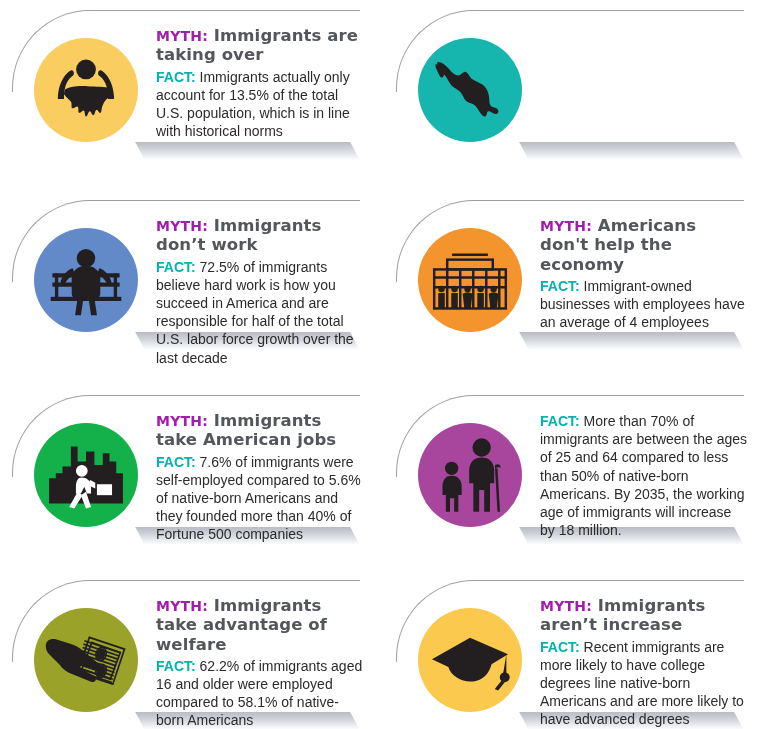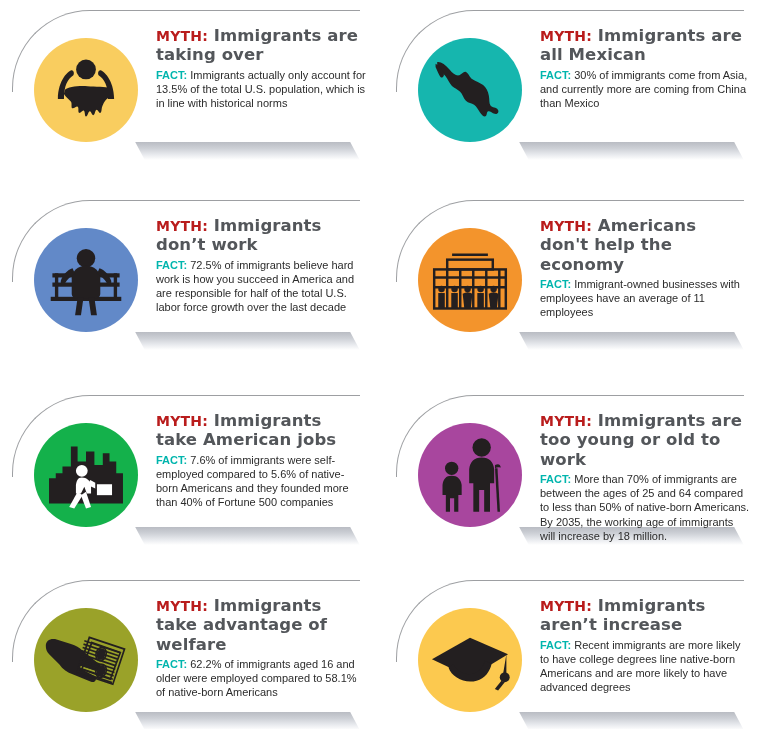--- a/index.html
+++ b/index.html
@@ -87,27 +87,27 @@
   .myth-line {
     font-family: "DejaVu Sans", sans-serif;
     font-weight: bold;
     font-size: 16.5px;
     line-height: 1.17;
     color: #53565a;
     letter-spacing: 0.1px;
     margin: 0 0 3px 0;
   }
   .myth-label {
-    color: #b91c1c;
+    color: #a21caf;
     font-size: 14px;
     letter-spacing: 0.2px;
   }
   .fact-line {
     font-family: "Liberation Sans", sans-serif;
-    font-size: 11px;
+    font-size: 14px;
     line-height: 1.30;
     color: #2b2b2b;
     margin: 1px 0 0 0;
   }
   .fact-label {
     color: #00b5ad;
     font-weight: bold;
   }
   
 </style>
@@ -151,24 +151,20 @@
       <g fill="#231f20">
         <path d="M10 12 C14 11 20 15 25 21 C29 26 33 29 37 28 C40 27 42 23 45 24
                  C48 25 49 30 53 33 C57 36 62 37 66 40 C70 43 72 48 73 53
                  C74 58 73 62 75 65 C77 68 82 67 84 70 C86 73 83 76 80 75
                  C77 74 74 71 72 72 C70 73 71 77 69 78 C67 79 64 76 62 73
                  C60 70 58 66 55 64 C52 62 48 62 45 59 C42 56 41 51 38 48
                  C35 45 31 44 28 41 C25 38 23 33 20 29 C17 25 12 21 10 17 Z"></path>
         <path d="M8 14 C12 16 17 22 18 26 C19 30 16 32 14 30 C12 28 10 22 8 18 Z"></path>
       </g>
     </svg>
-          </div>
-          <div class="text-col">
-            <p class="myth-line"><span class="myth-label">MYTH:</span> <span>Immigrants are all Mexican</span></p>
-            <p class="fact-line"><span class="fact-label">FACT:</span> <span>30% of immigrants come from Asia, and currently more are coming from China than Mexico</span></p>
           </div>
         </div>
       </div>
       <div class="card">
         <div class="card-frame" style="border-color: rgb(157, 159, 162);"></div>
         <div class="frame-mask"></div>
         <div class="shadow-bar"></div>
         <div class="card-inner">
           <div class="icon-wrap" style="background: rgb(98, 137, 200);">
     <svg width="84" height="78" viewBox="0 0 100 92">
@@ -217,21 +213,21 @@
                 <path d="M43 60 q6 -4 12 0 l-2 18 h-8 Z"></path>
         <circle cx="65" cy="54" r="4"></circle>
                 <rect x="61" y="59" width="8" height="19"></rect>
         <circle cx="81" cy="54" r="4"></circle>
                 <path d="M75 60 q6 -4 12 0 l-2 18 h-8 Z"></path>
       </g>
     </svg>
           </div>
           <div class="text-col">
             <p class="myth-line"><span class="myth-label">MYTH:</span> <span>Americans don't help the economy</span></p>
-            <p class="fact-line"><span class="fact-label">FACT:</span> <span>Immigrant-owned businesses with employees have an average of 11 employees</span></p>
+            <p class="fact-line"><span class="fact-label">FACT:</span> <span>Immigrant-owned businesses with employees have an average of 4 employees</span></p>
           </div>
         </div>
       </div>
       <div class="card">
         <div class="card-frame" style="border-color: rgb(157, 159, 162);"></div>
         <div class="frame-mask"></div>
         <div class="shadow-bar"></div>
         <div class="card-inner">
           <div class="icon-wrap" style="background: rgb(20, 177, 75);">
     <svg width="84" height="78" viewBox="0 0 100 92">
@@ -272,21 +268,20 @@
                  L59 66 L59 92 L52 92 L52 58 L47 58 L47 41 C48 32 53 27 62 27 Z"></path>
         <path d="M78 40 L81 92 L84 92 L81 40 Z"></path>
         <path d="M78 36 q6 -3 7 3 q-4 -1 -7 1 Z"></path>
         <circle cx="26" cy="40" r="8"></circle>
         <path d="M26 49 C33 49 37 53 38 60 L38 72 L34 72 L34 92 L29 92 L29 76
                  L24 76 L24 92 L19 92 L19 72 L15 72 L15 60 C16 53 19 49 26 49 Z"></path>
       </g>
     </svg>
           </div>
           <div class="text-col">
-            <p class="myth-line"><span class="myth-label">MYTH:</span> <span>Immigrants are too young or old to work</span></p>
             <p class="fact-line"><span class="fact-label">FACT:</span> <span>More than 70% of immigrants are between the ages of 25 and 64 compared to less than 50% of native-born Americans. By 2035, the working age of immigrants will increase by 18 million.</span></p>
           </div>
         </div>
       </div>
       <div class="card">
         <div class="card-frame" style="border-color: rgb(157, 159, 162);"></div>
         <div class="frame-mask"></div>
         <div class="shadow-bar"></div>
         <div class="card-inner">
           <div class="icon-wrap" style="background: rgb(154, 162, 41);">

